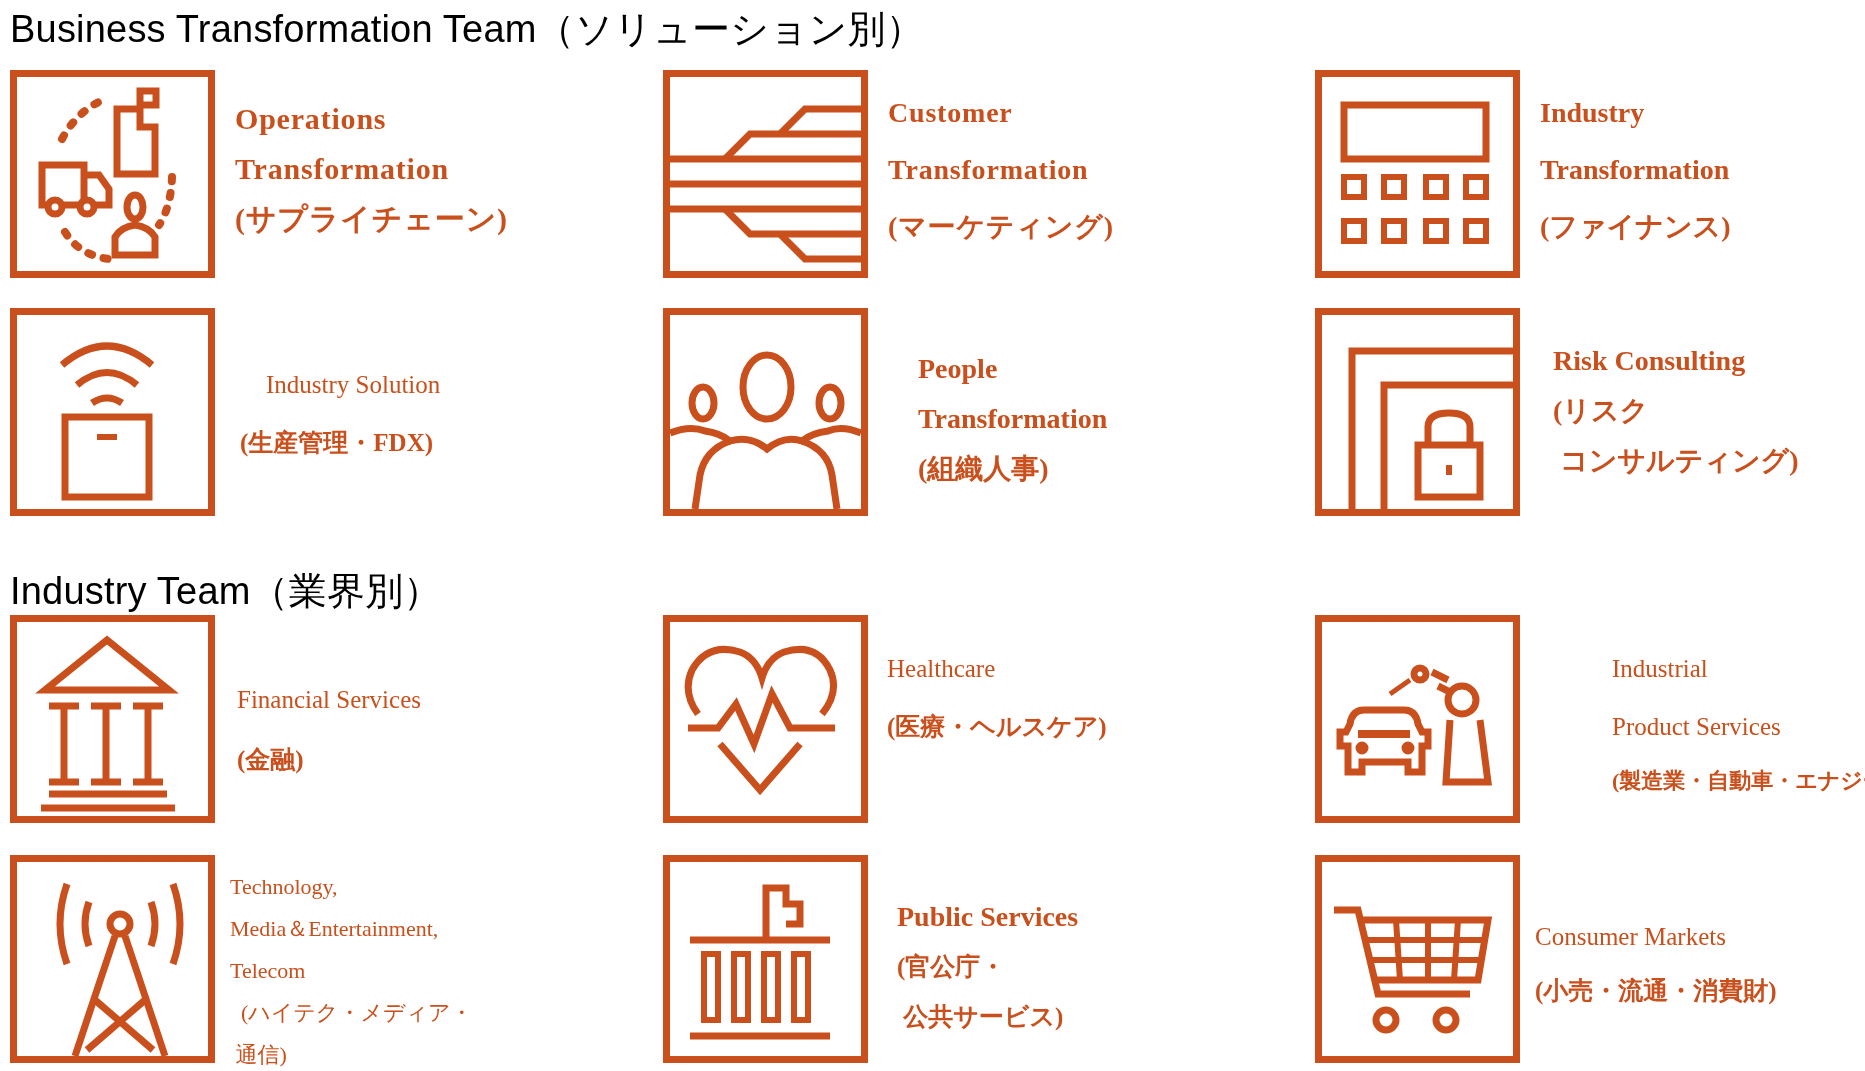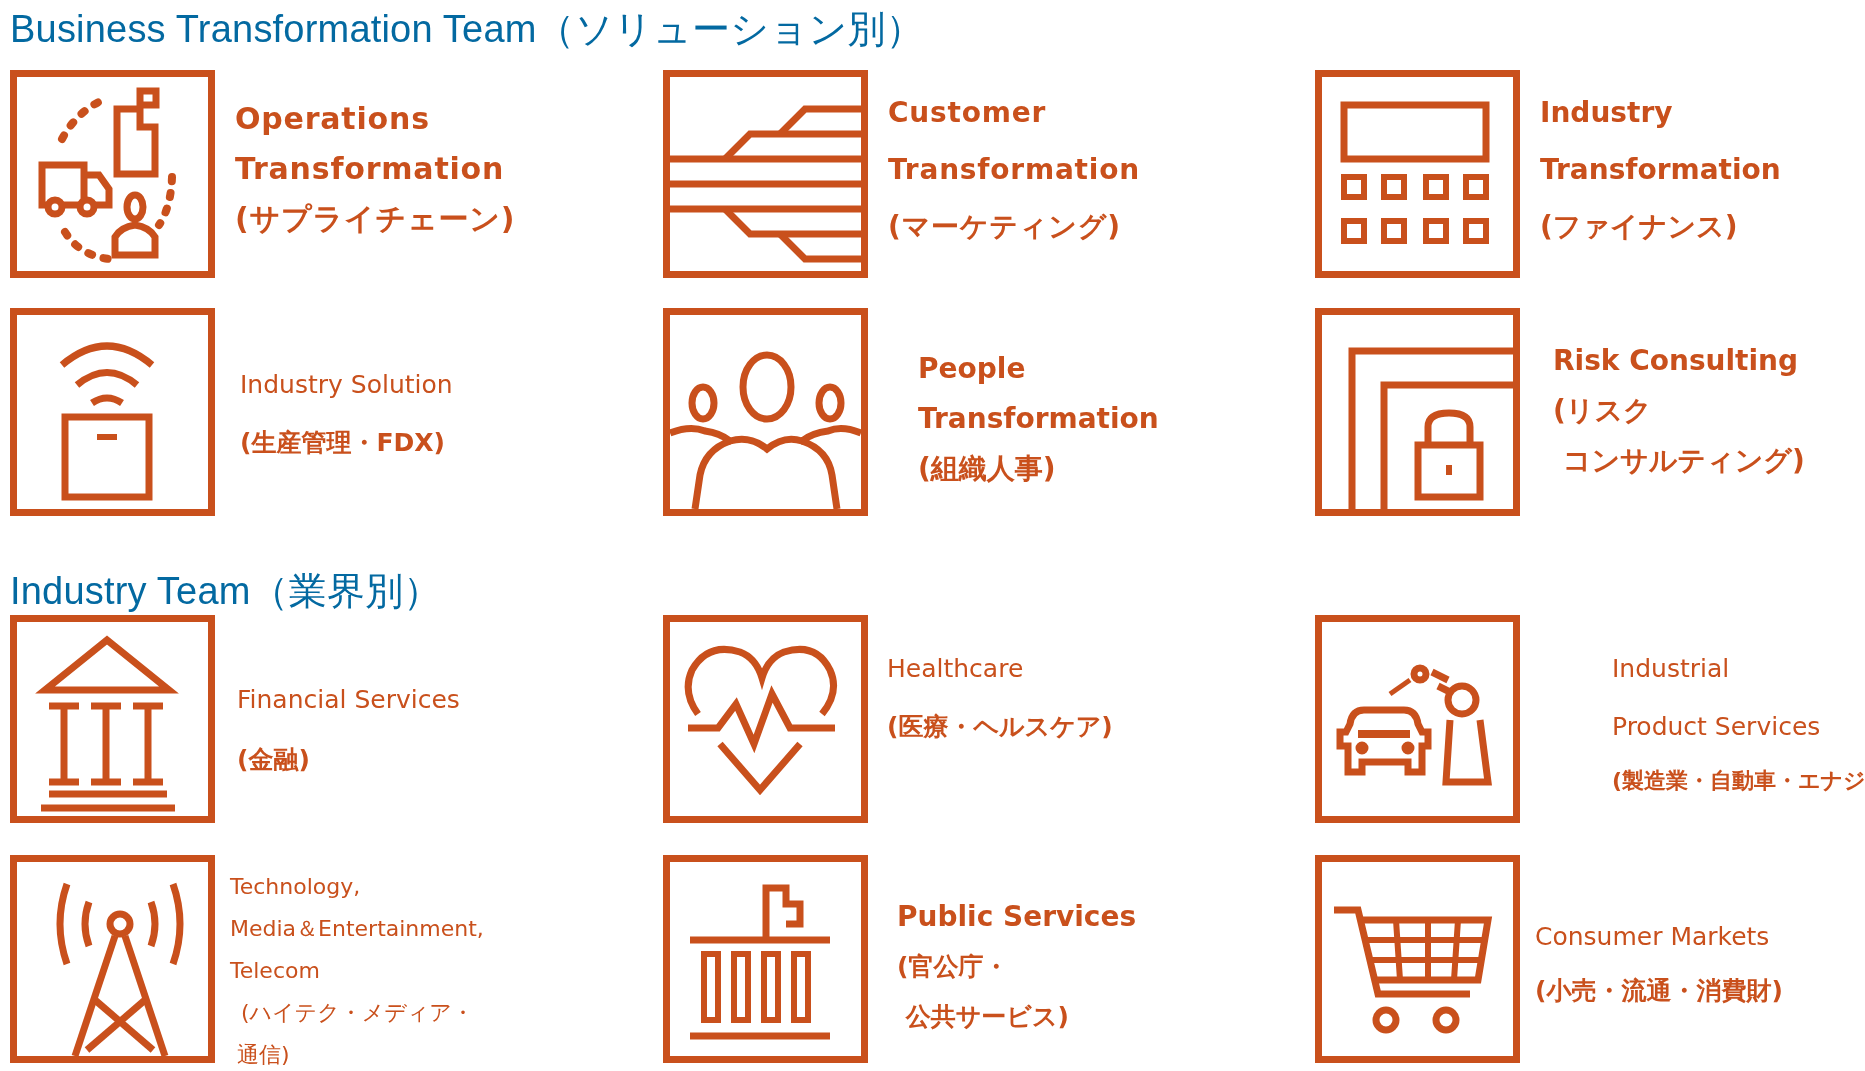--- a/index.html
+++ b/index.html
@@ -1,25 +1,25 @@
 <!DOCTYPE html>
 <html><head>
 <meta charset="utf-8">
 <style>
   html, body { margin:0; padding:0; background:#ffffff; }
   body { width:1865px; height:1071px; position:relative; overflow:hidden;
          font-family:"Liberation Sans","DejaVu Sans",sans-serif; }
-  .section-title { position:absolute; left:10px; color:#0369a1; font-size:38px;
+  .section-title { position:absolute; left:10px; color:#000000; font-size:38px;
                    font-family:"Liberation Sans","DejaVu Sans",sans-serif; white-space:nowrap; letter-spacing:0.2px; }
   .tile { position:absolute; }
   .icon-box { position:absolute; width:191px; height:194px; border:7px solid #C9501C; background:#fff; }
   .icon-box svg { position:absolute; left:0; top:0; width:191px; height:194px; }
   .label { position:absolute; color:#C9501C; font-weight:bold; white-space:nowrap;
            font-family:"DejaVu Sans","Liberation Sans",sans-serif; }
-  .label div { display:block; }
+  .label div { display:block;font-family:Liberation Serif, serif; }
   .s30 { font-size:30px; line-height:50px; letter-spacing:0.8px; }
   .s28 { font-size:28px; line-height:57px; }
   .s26 { font-size:25px; line-height:48px; }
   .s19 { font-size:20px; line-height:36px; }
 </style>
 </head>
 <body>
 
 <div class="section-title" style="top:4px;">Business Transformation Team（ソリューション別）</div>
 
@@ -94,21 +94,21 @@
   <div class="icon-box" style="left:10px;top:308px;">
     <svg viewBox="0 0 191 194" fill="none" stroke="#C9501C" stroke-width="7">
       <path d="M45 50 Q90 12 135 50"></path>
       <path d="M60 70 Q90 45 120 70"></path>
       <path d="M75 88 Q90 78 105 88"></path>
       <rect x="48" y="102" width="84" height="80"></rect>
       <path d="M80 122 H100" stroke-width="6"></path>
     </svg>
   </div>
   <div class="label" style="left:240px;top:356px;">
-    <div class="s26" style="line-height:58px;font-weight:normal;">Industry Solution</div>
+    <div class="s26" style="line-height:58px;font-weight:normal;margin-left:26px;">Industry Solution</div>
     <div class="s26" style="line-height:58px;">(生産管理・FDX)</div>
   </div>
 </div>
 
 <div class="tile">
   <div class="icon-box" style="left:663px;top:308px;">
     <svg viewBox="0 0 191 194" fill="none" stroke="#C9501C" stroke-width="7">
       <ellipse cx="97" cy="72" rx="24" ry="32"></ellipse>
       <ellipse cx="33" cy="88" rx="11" ry="16"></ellipse>
       <ellipse cx="160" cy="88" rx="11" ry="16"></ellipse>

